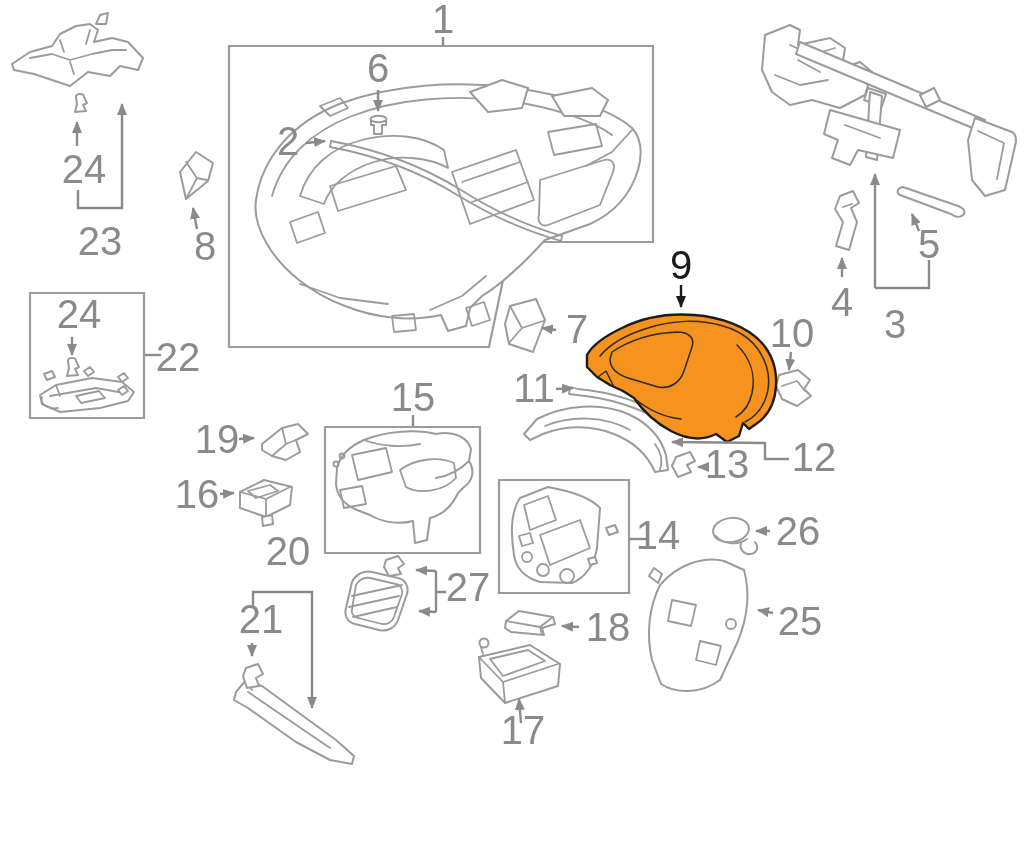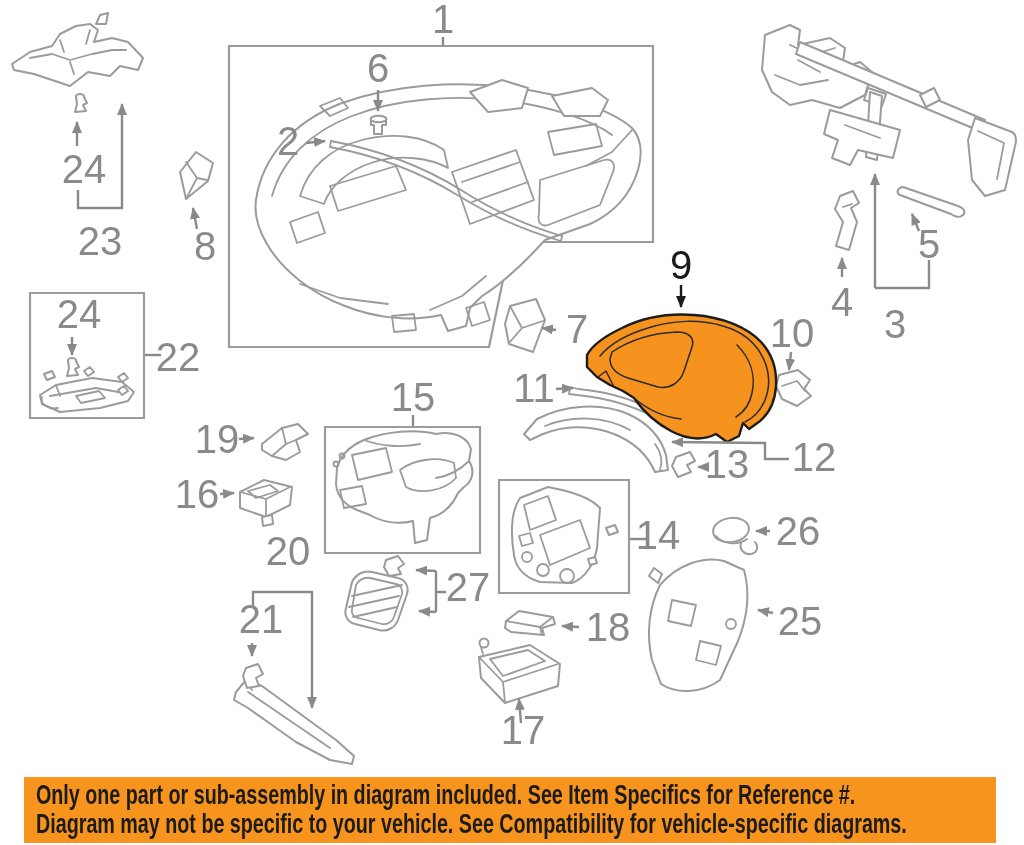--- a/index.html
+++ b/index.html
@@ -297,18 +297,14 @@
     <text class="lbl" x="178" y="371">22</text>
     <text class="lbl" x="100" y="255">23</text>
     <text class="lbl" x="84" y="183">24</text>
     <text class="lbl" x="79" y="328">24</text>
     <text class="lbl" x="800" y="635">25</text>
     <text class="lbl" x="798" y="545">26</text>
     <text class="lbl" x="468" y="601">27</text>
   </g>
 </svg>
 
-  <div class="banner">
-    <div class="bline l1">Only one part or sub-assembly in diagram included. See Item Specifics for Reference #.</div>
-    <div class="bline l2">Diagram may not be specific to your vehicle. See Compatibility for vehicle-specific diagrams.</div>
-  </div>
 
 </div>
 
 </body></html>

